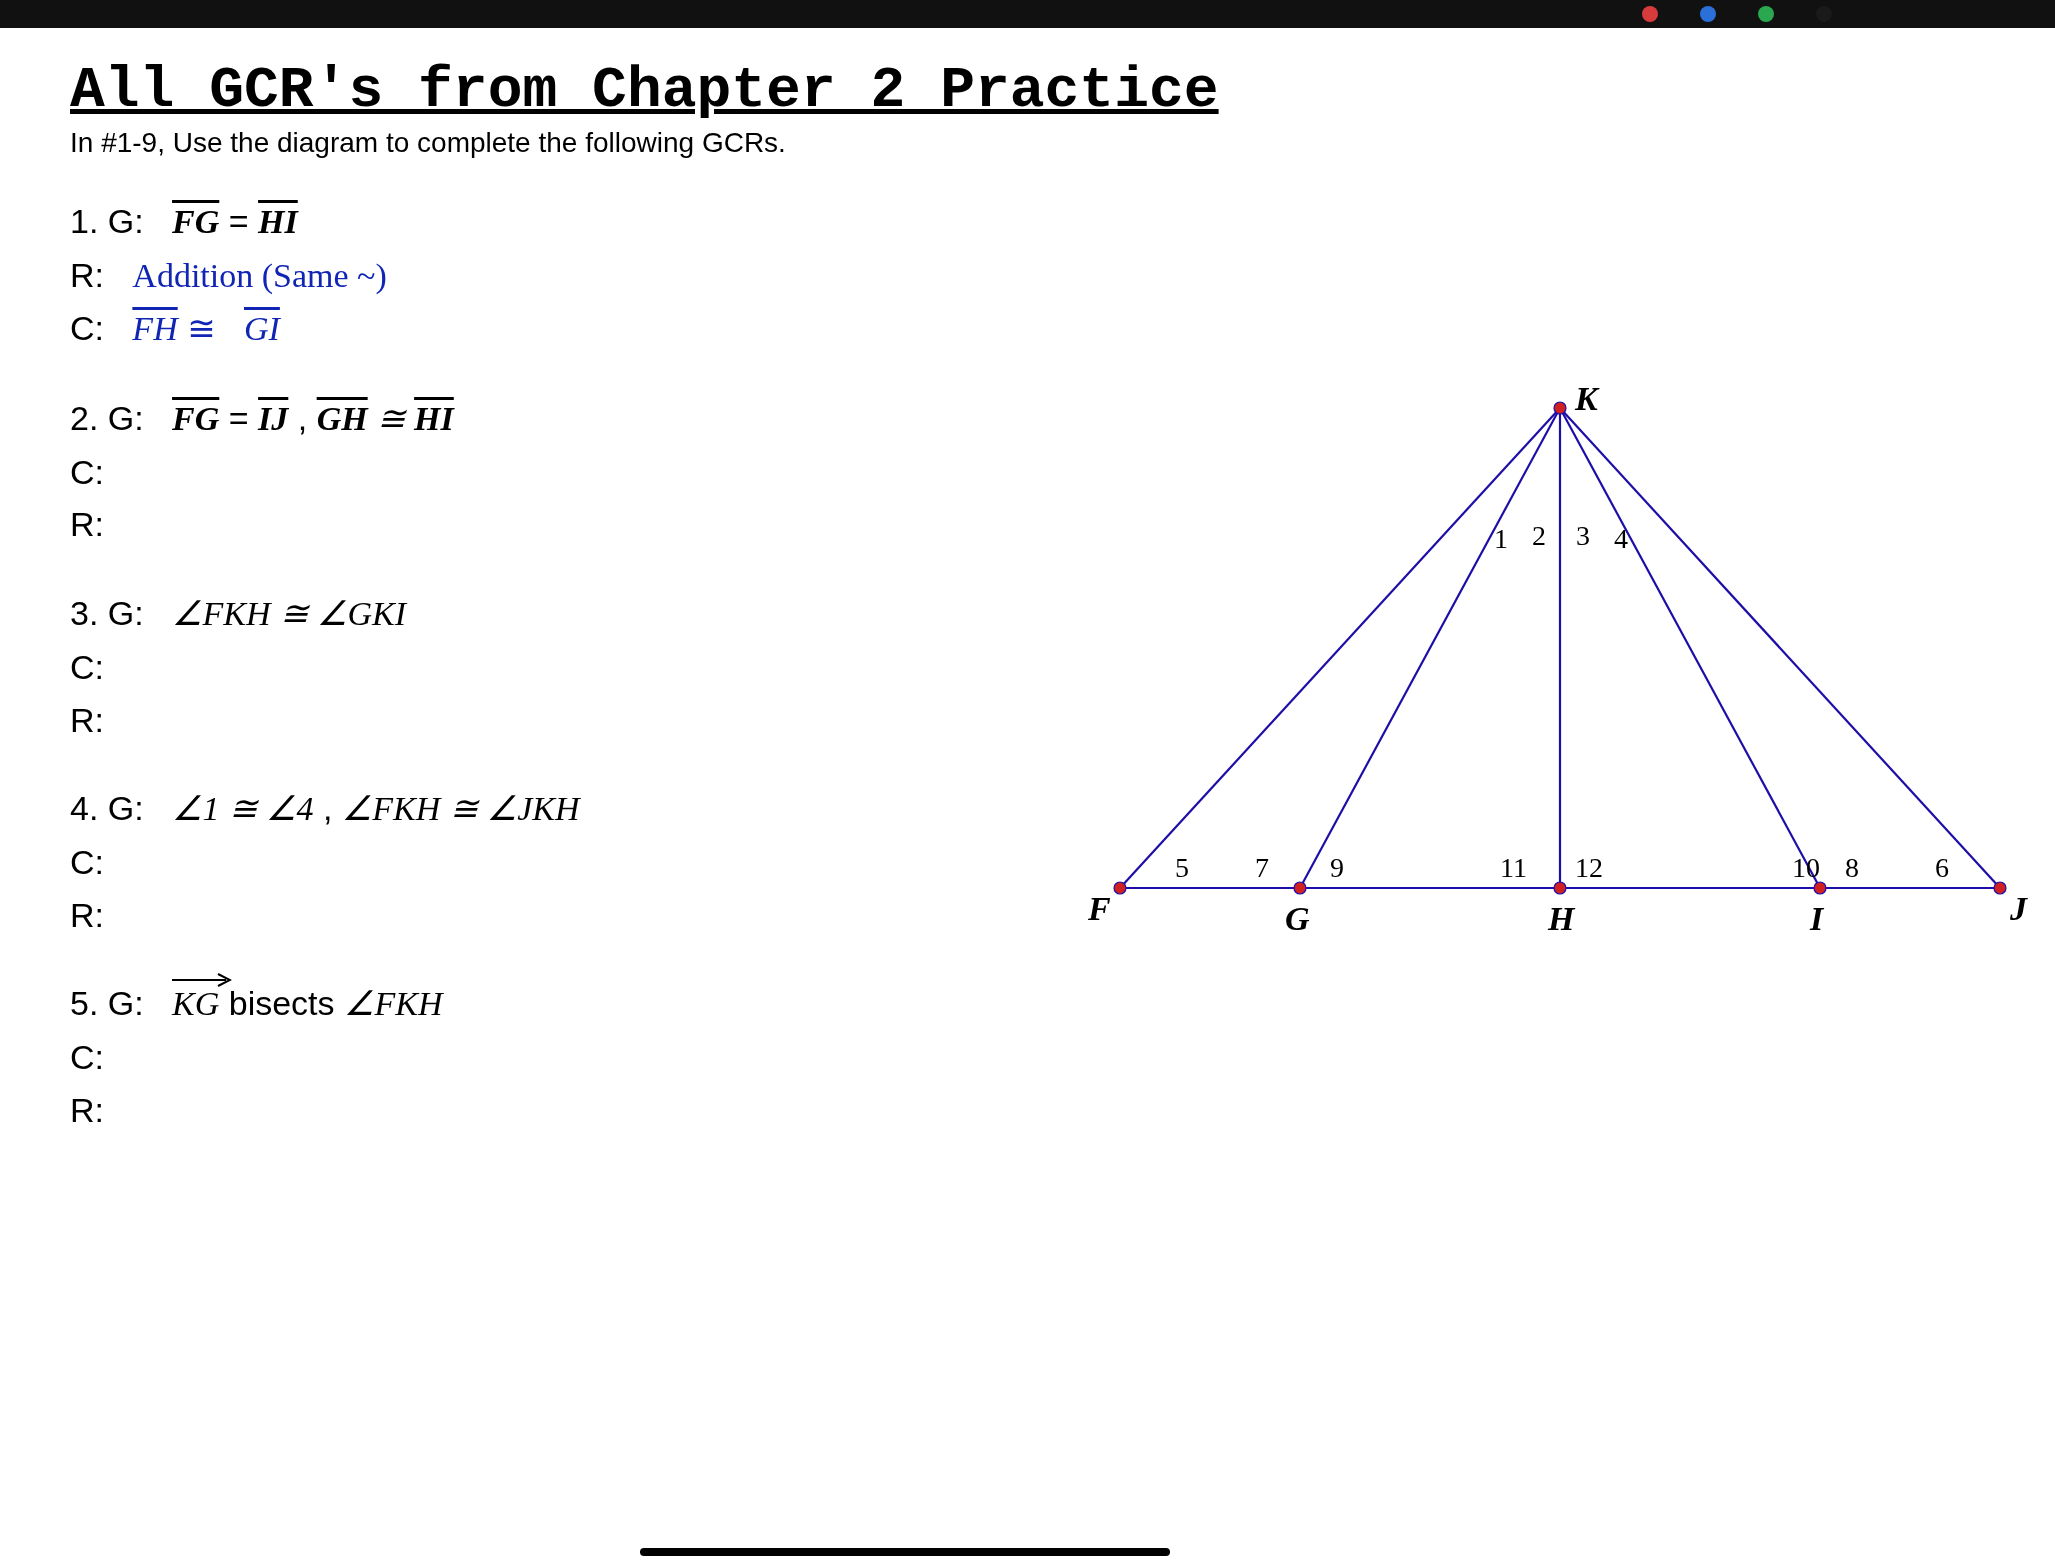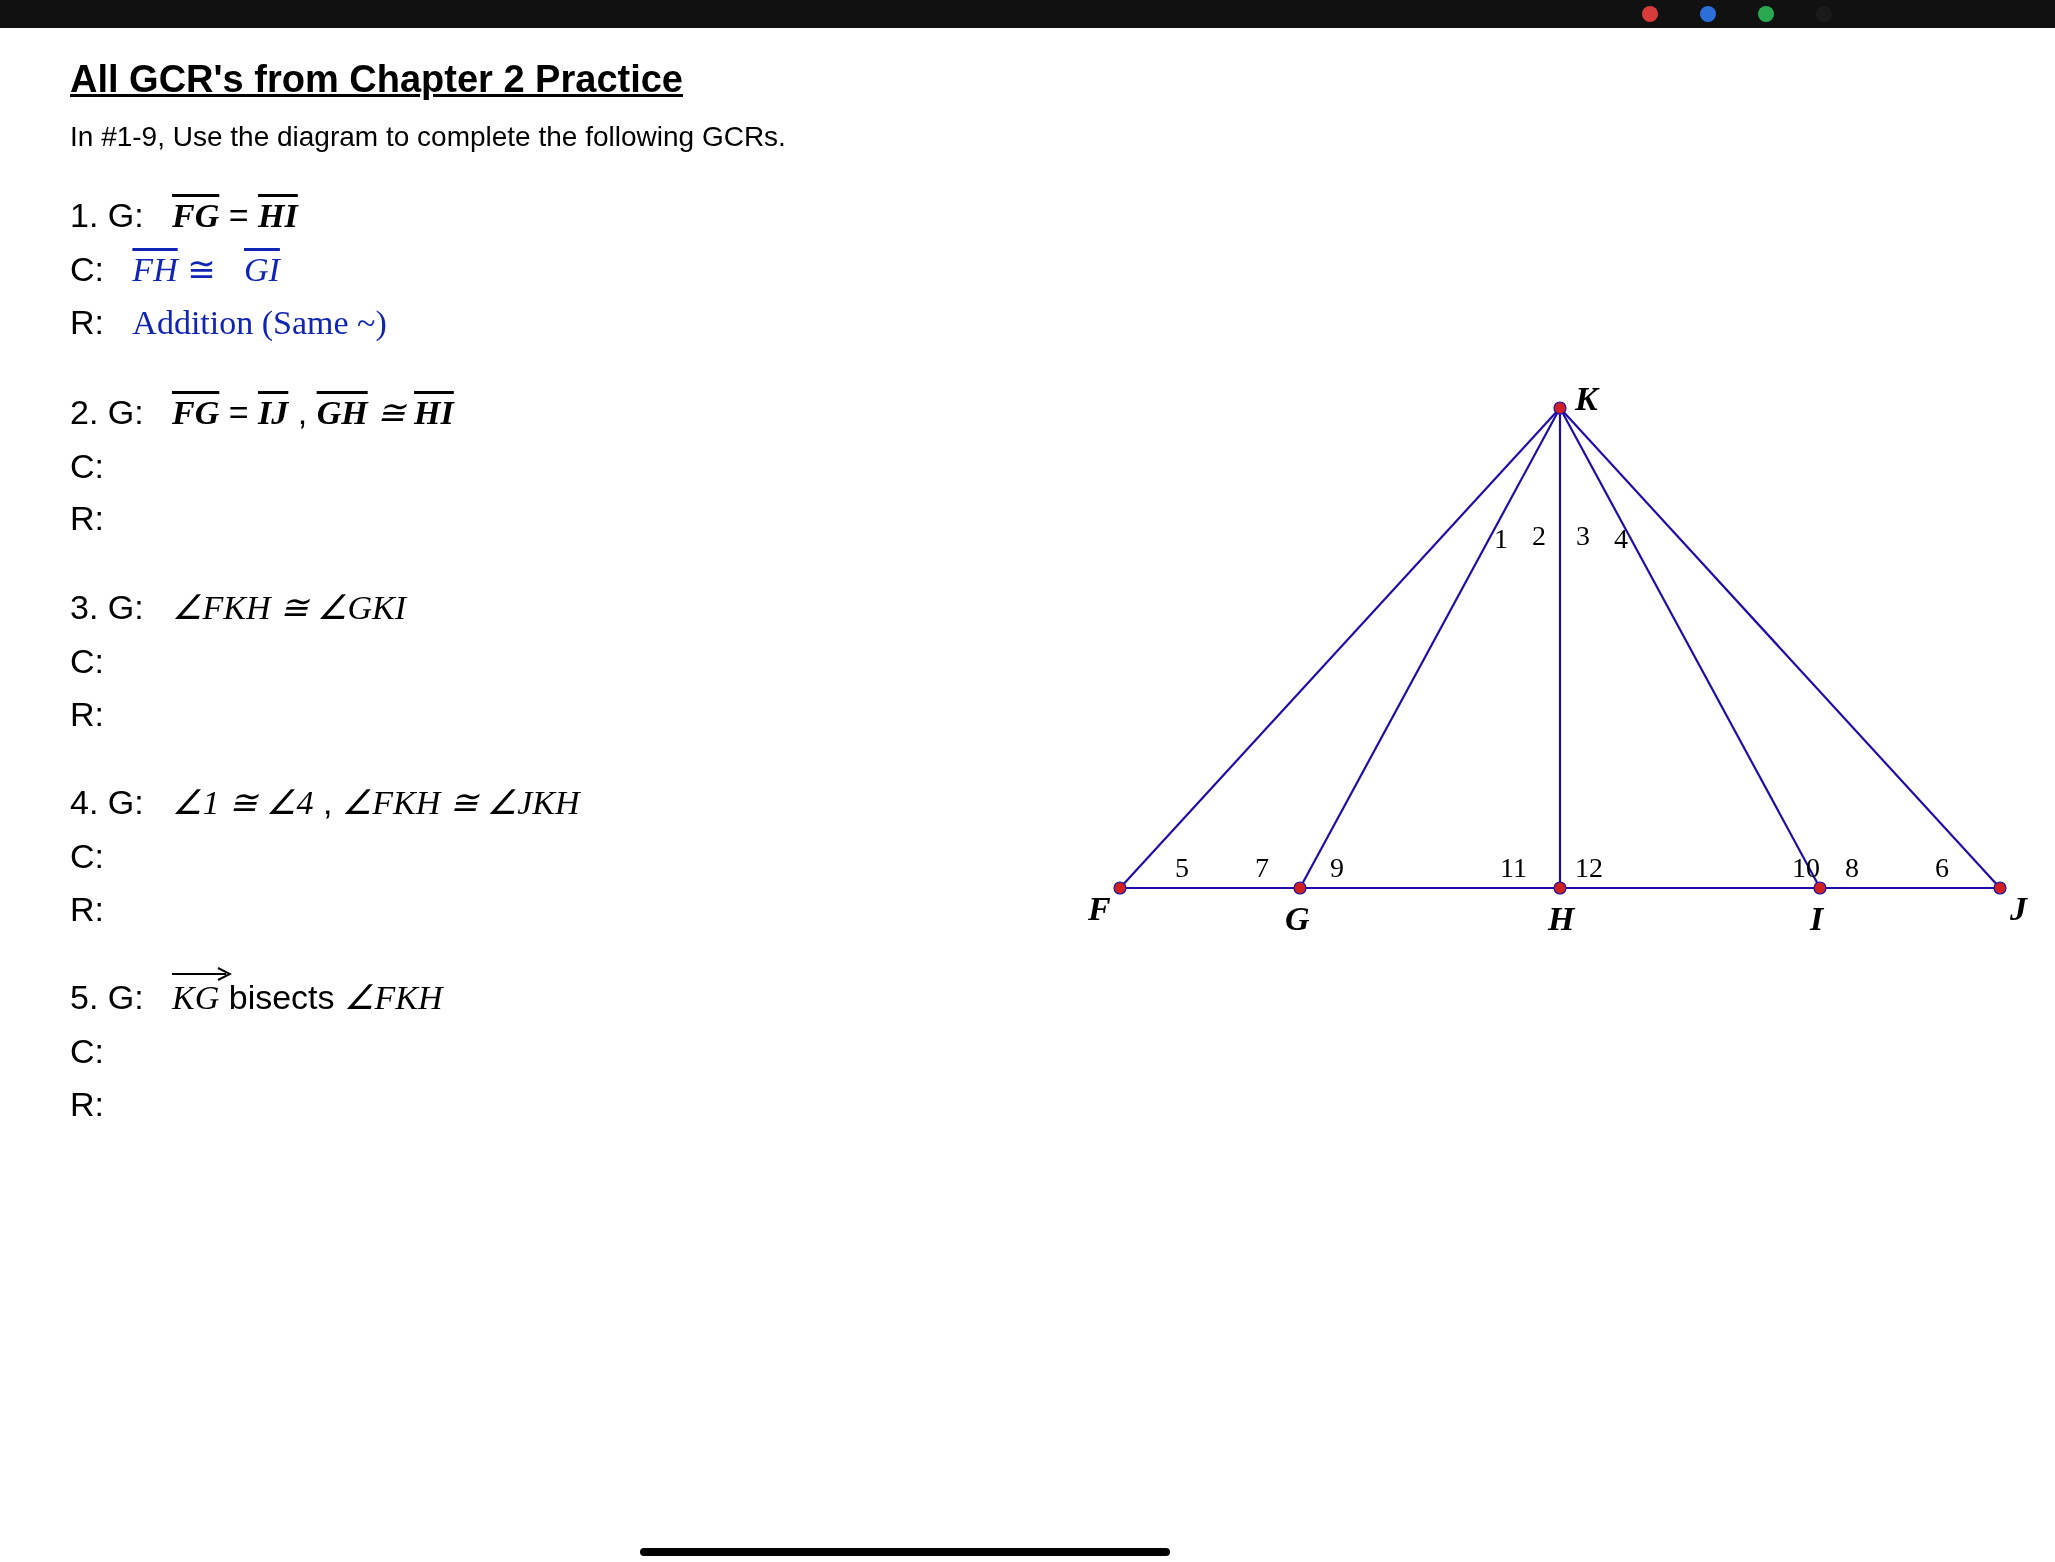--- a/index.html
+++ b/index.html
@@ -1,20 +1,20 @@
 <!DOCTYPE html>
 <html><head>
 <meta charset="utf-8">
 <style>
   * { box-sizing: border-box; margin: 0; padding: 0; }
   html, body { width: 2055px; height: 1562px; background: #fff; font-family: Arial, Helvetica, sans-serif; color: #000; }
   .topbar { height: 28px; background: #111; width: 100%; position: relative; }
   .topbar .dot { position: absolute; top: 6px; width: 16px; height: 16px; border-radius: 50%; }
   .page { padding: 30px 70px 0 70px; position: relative; }
-  .title { font-size: 38px; font-weight: 700; text-decoration: underline; margin-bottom: 20px; }
+  .title { font-size: 58px; font-weight: 700; text-decoration: underline; margin-bottom: 4px; font-family: Liberation Mono, monospace; }
   .instr { font-size: 28px; margin-bottom: 36px; }
   .problems { width: 1000px; }
   .prob { margin-bottom: 36px; }
   .line { font-size: 34px; line-height: 1.55; }
   .ov { text-decoration: overline; font-style: italic; font-family: 'Times New Roman', serif; font-weight: bold; }
   .mi { font-style: italic; font-family: 'Times New Roman', serif; }
   .hand { font-family: 'Segoe Script','Bradley Hand','Comic Sans MS',cursive; color: #1125b5; font-size: 34px; font-weight: 500; }
   .ray { display: inline-block; position: relative; }
   .ray .arrow { position: absolute; top: -4px; left: 0; right: -2px; height: 14px; }
   .diagram { position: absolute; left: 1080px; top: 320px; width: 960px; height: 620px; }
@@ -43,31 +43,31 @@
 
     <div class="prob">
       <div class="line">
         <span>1. G:</span>
         <span>&nbsp;</span>
         <span class="ov">FG</span>
         <span> = </span>
         <span class="ov">HI</span>
       </div>
       <div class="line">
+        <span>R:</span>
+        <span>&nbsp;</span>
+        <span class="hand">Addition (Same ~)</span>
+      </div>
+      <div class="line">
         <span>C:</span>
         <span>&nbsp;</span>
         <span class="hand ov">FH</span>
         <span class="hand">≅</span>
         <span>&nbsp;</span>
         <span class="hand ov">GI</span>
-      </div>
-      <div class="line">
-        <span>R:</span>
-        <span>&nbsp;</span>
-        <span class="hand">Addition (Same ~)</span>
       </div>
     </div>
 
     <div class="prob">
       <div class="line">
         <span>2. G:</span>
         <span>&nbsp;</span>
         <span class="ov">FG</span>
         <span> = </span>
         <span class="ov">IJ</span>

